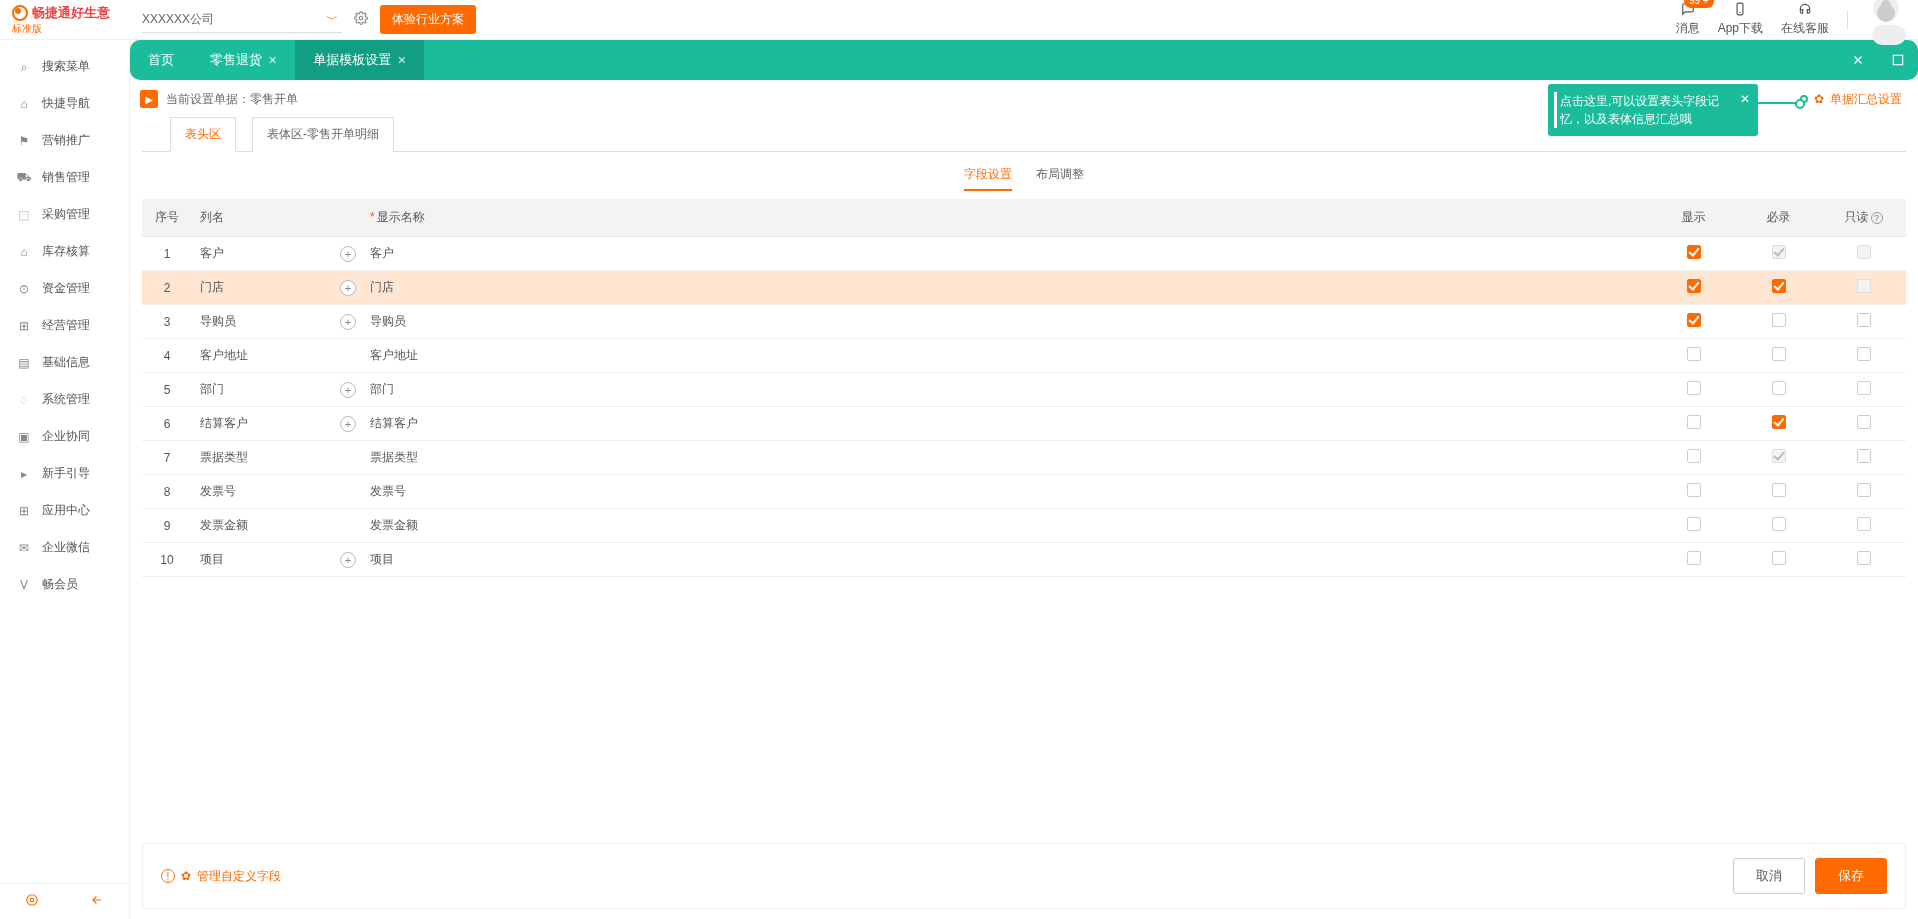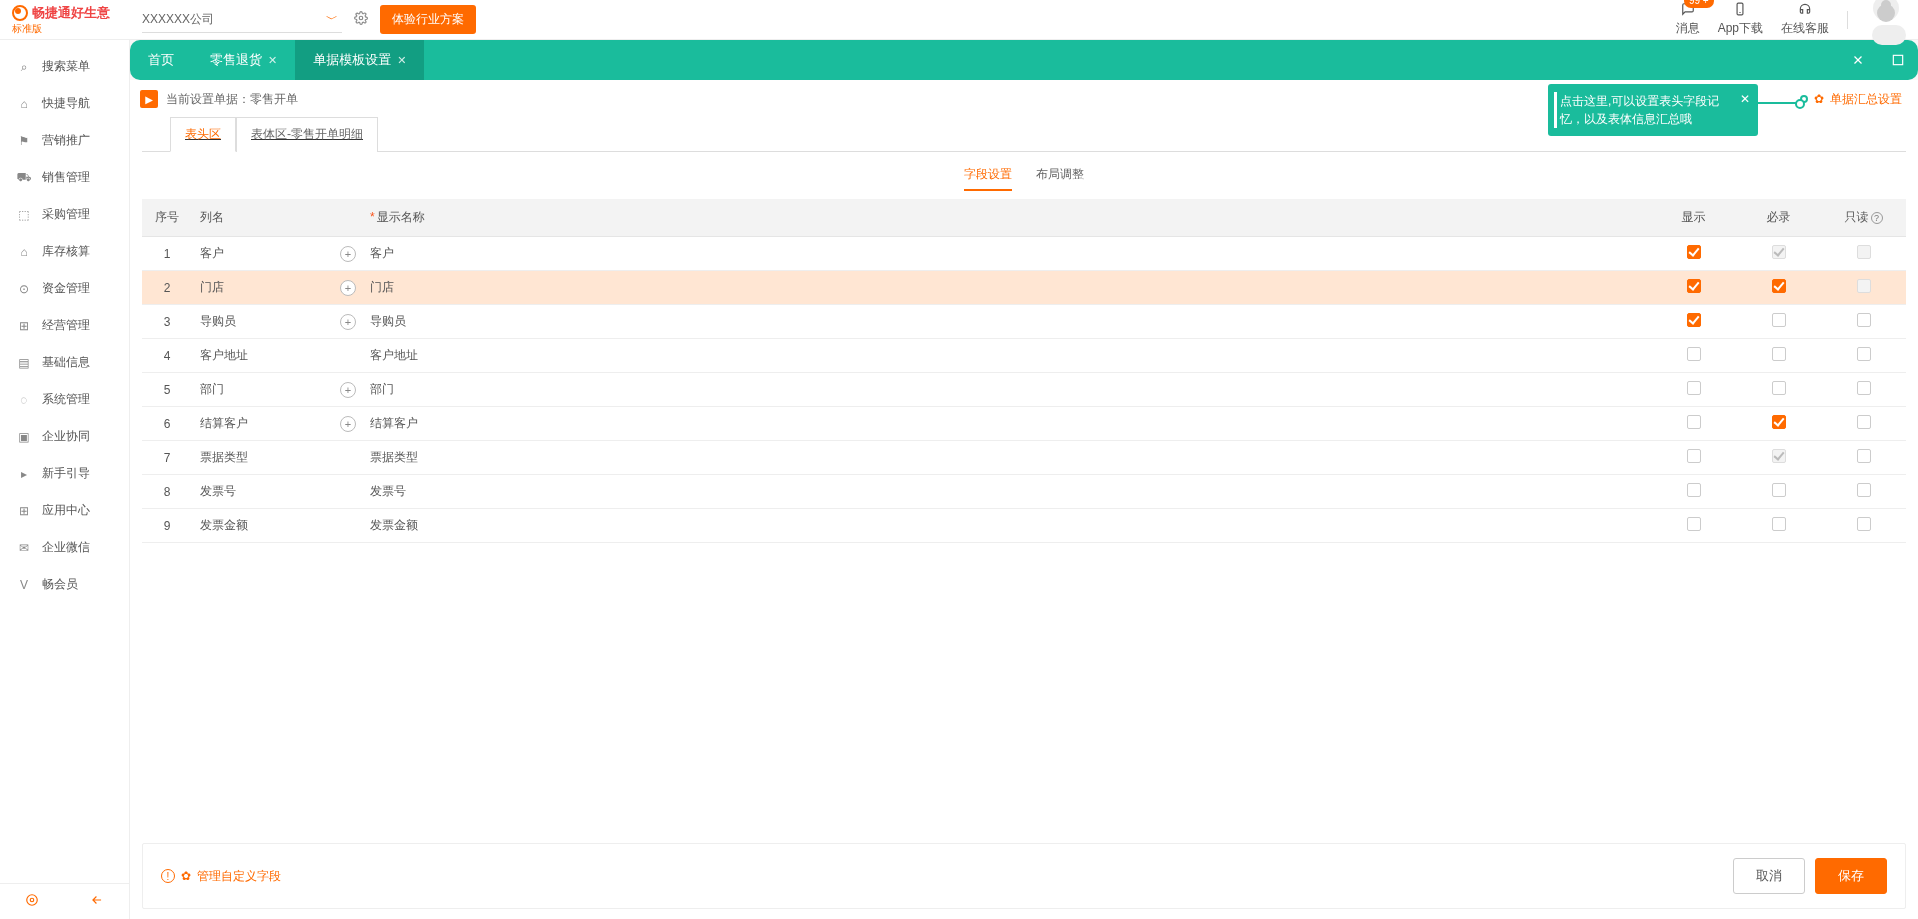--- a/index.html
+++ b/index.html
@@ -56,21 +56,21 @@
 .crumb-row .right-link { margin-left:auto; display:flex; align-items:center; gap:6px; color:#ff6a00; cursor:pointer; }
 .dot-green { width:8px; height:8px; border:2px solid #1abc9c; border-radius:50%; display:inline-block; }
 .right-gear { color:#ff6a00; }
 
 .tooltip-pop { position:absolute; right:160px; top:4px; background:#1abc9c; color:#fff; padding:8px 28px 8px 12px; border-radius:3px; font-size:12px; max-width:210px; line-height:1.5; }
 .tooltip-pop::before { content:""; position:absolute; left:6px; top:8px; bottom:8px; width:3px; background:#fff; }
 .tooltip-pop .tip-close { position:absolute; right:8px; top:6px; cursor:pointer; }
 .tooltip-line { position:absolute; right:118px; top:22px; width:42px; height:2px; background:#1abc9c; }
 .tooltip-line::after { content:""; position:absolute; right:-5px; top:-3px; width:6px; height:6px; border:2px solid #1abc9c; border-radius:50%; background:#fff; }
 
-.sub-tabs { display:flex; gap:0; padding:8px 16px 0 40px;text-decoration:underline; }
+.sub-tabs { display:flex; gap:16px; padding:8px 16px 0 40px; }
 .sub-tab { padding:8px 14px; border:1px solid #ddd; border-bottom:none; background:#fff; color:#666; cursor:pointer; position:relative; top:1px; }
 .sub-tab.active { color:#ff6a00; border-bottom:1px solid #fff; z-index:2; }
 .sub-tabs-border { height:1px; background:#ddd; margin:0 12px; }
 
 .mid-tabs { display:flex; justify-content:center; gap:24px; padding:14px 0 8px; }
 .mid-tab { padding-bottom:6px; cursor:pointer; color:#666; }
 .mid-tab.active { color:#ff6a00; border-bottom:2px solid #ff6a00; }
 
 .table-wrap { flex:1; overflow:auto; padding:0 12px; }
 table { width:100%; border-collapse:collapse; }
@@ -370,20 +370,28 @@
                   <td class="col-chk center"><span class="chk"></span></td>
                 </tr>
                 <tr>
                   <td class="col-idx center">9</td>
                   <td class="col-name">发票金额</td>
                   <td class="col-disp">发票金额</td>
                   <td class="col-chk center"><span class="chk"></span></td>
                   <td class="col-chk center"><span class="chk"></span></td>
                   <td class="col-chk center"><span class="chk"></span></td>
                 </tr>
+                <tr>
+                  <td class="col-idx center">10</td>
+                  <td class="col-name">项目<span class="plus-circ">+</span></td>
+                  <td class="col-disp">项目</td>
+                  <td class="col-chk center"><span class="chk"></span></td>
+                  <td class="col-chk center"><span class="chk"></span></td>
+                  <td class="col-chk center"><span class="chk"></span></td>
+                </tr>
               </tbody>
           </table>
         </div>
 
         <div class="footer-bar">
           <div class="warn">
             <span class="warn-ico">!</span>
             <span>✿</span>
             <span>管理自定义字段</span>
           </div>

